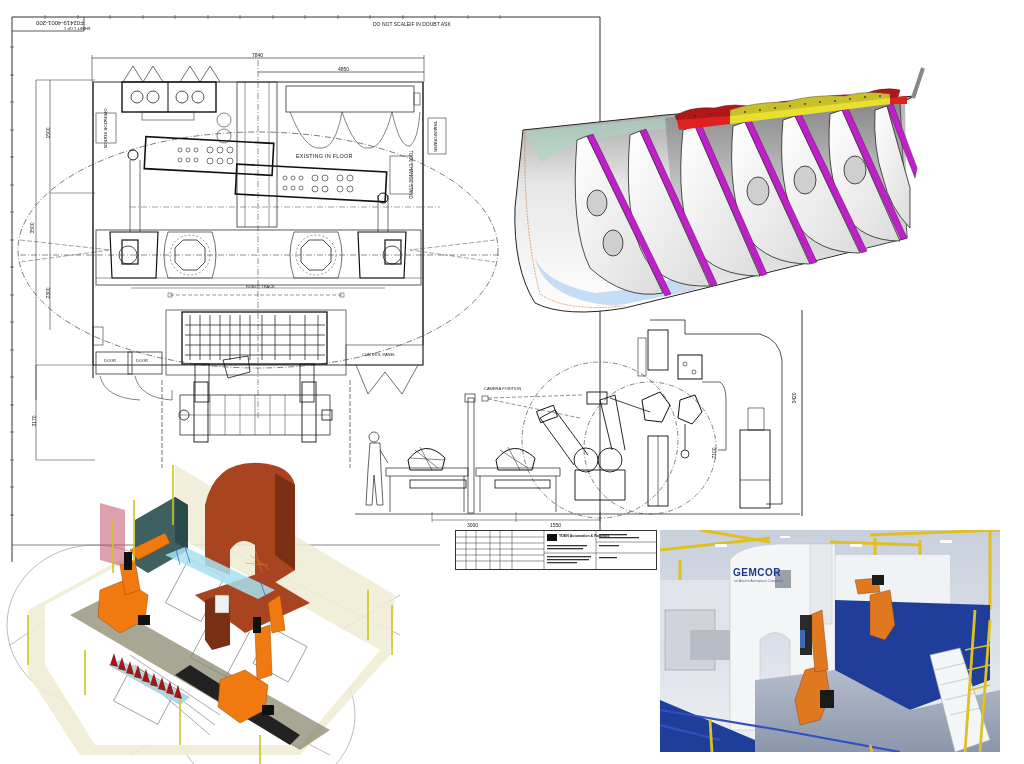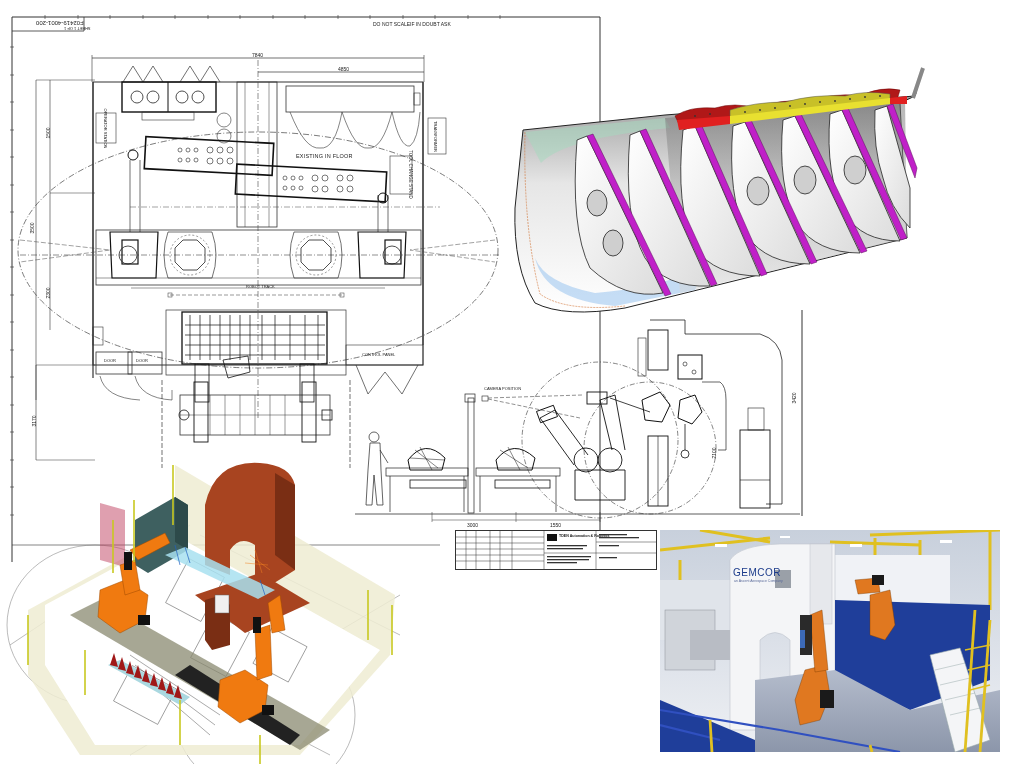--- a/index.html
+++ b/index.html
@@ -610,15 +610,15 @@
         <line x1="210" y1="215" x2="212" y2="222"></line>
       <line x1="315" y1="80" x2="305" y2="222"></line>
         <line x1="330" y1="90" x2="320" y2="222"></line>
     </g>
     <g stroke="#e0c020" stroke-width="1.5">
         <line x1="305" y1="120" x2="330" y2="115"></line>
         <line x1="308" y1="140" x2="330" y2="135"></line>
         <line x1="310" y1="160" x2="330" y2="155"></line>
       </g>
   </svg>
-  <div class="abs" style="left:73px;top:37px;font-family:'Liberation Sans',sans-serif;font-weight:normal;font-size:10px;color:#1a3a8a;letter-spacing:0.5px;">GEMCOR</div>
+  <div class="abs" style="left:73px;top:37px;font-family:'Liberation Sans',sans-serif;font-weight:bold;font-size:10px;color:#1a3a8a;letter-spacing:0.5px;">GEMCOR</div>
   <div class="abs" style="left:74px;top:49px;font-family:'Liberation Sans',sans-serif;font-size:3.5px;color:#5a6a9a;">an Ascent Aerospace Company</div>
 </div>
 
 </body></html>

